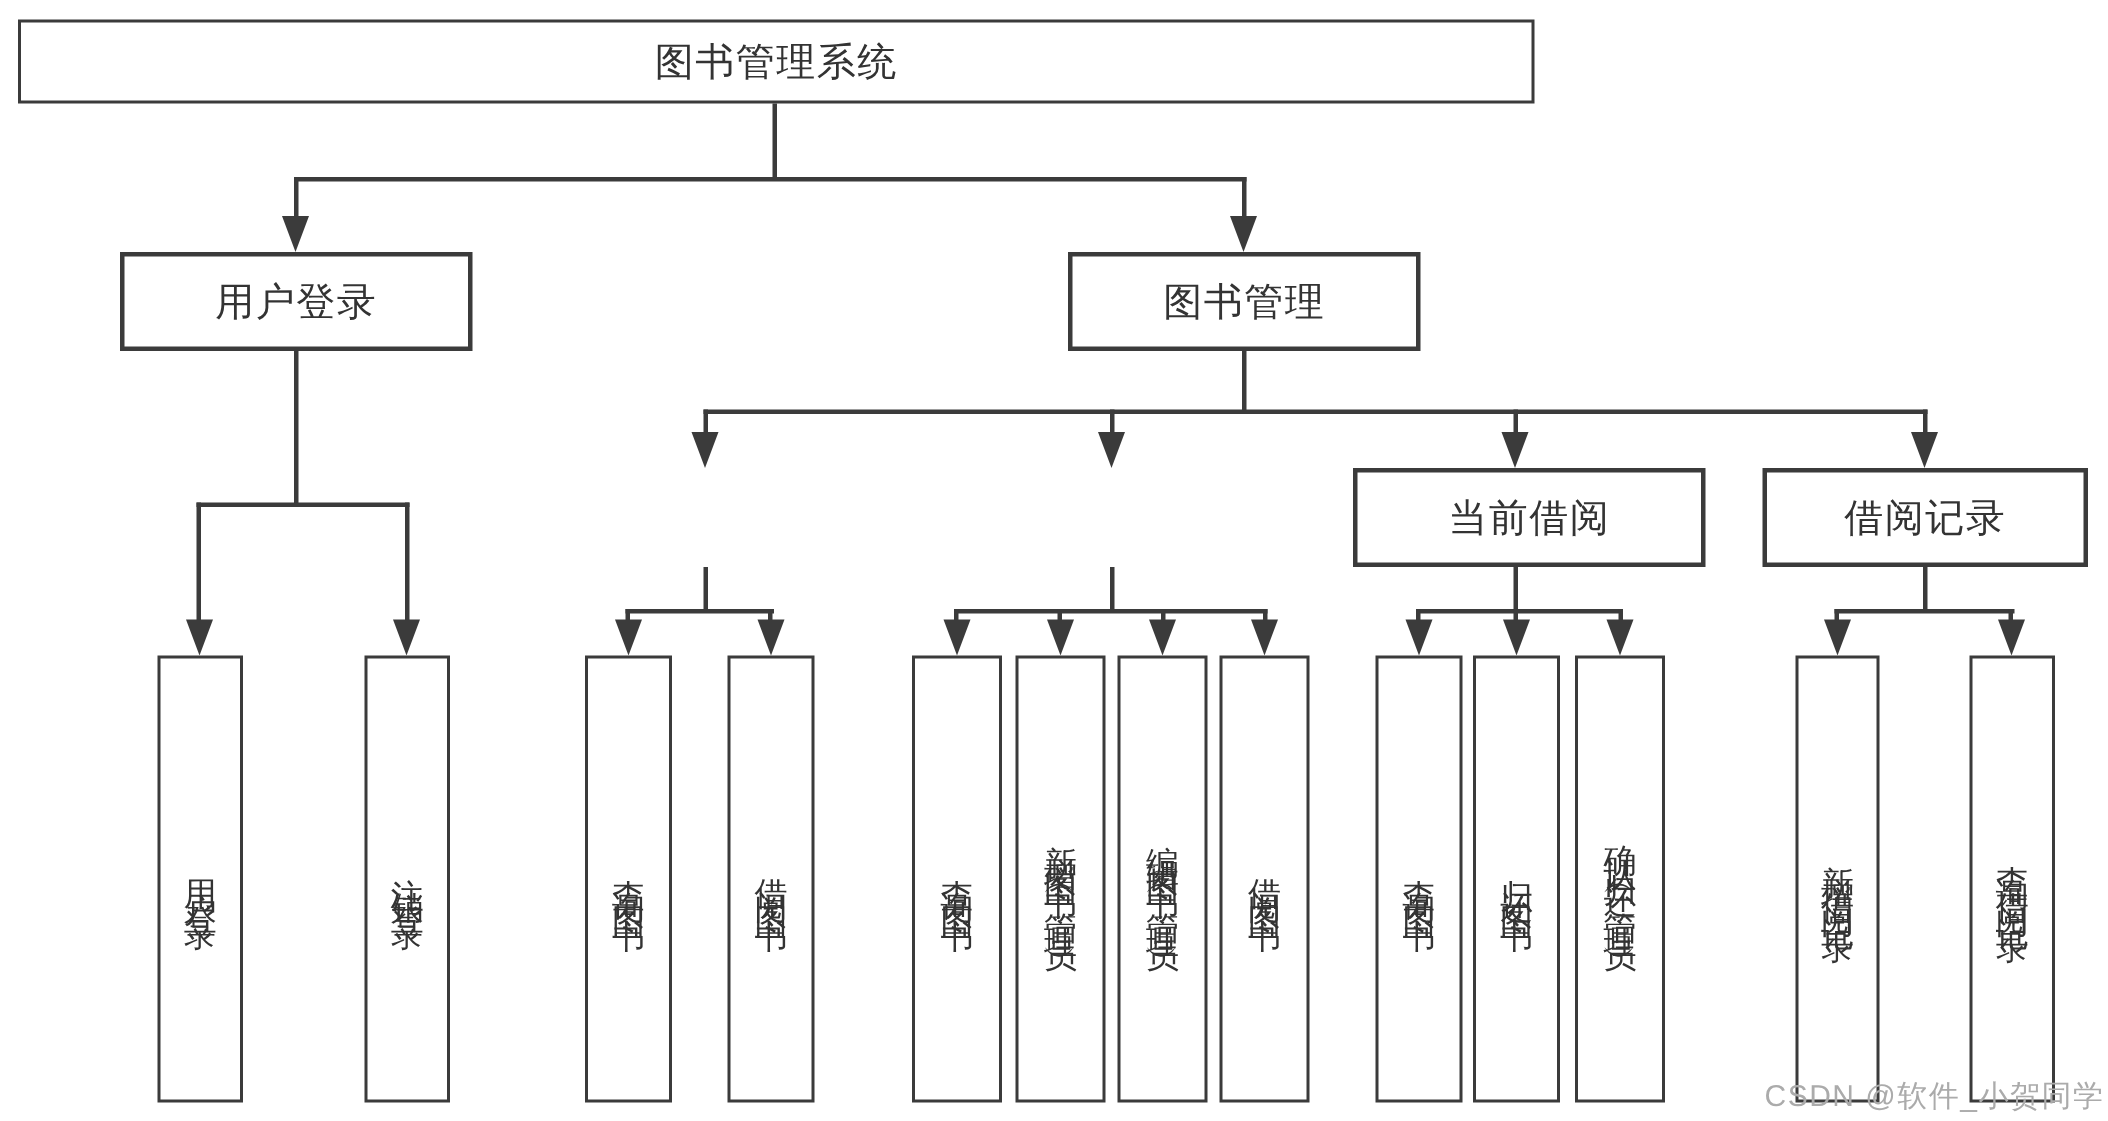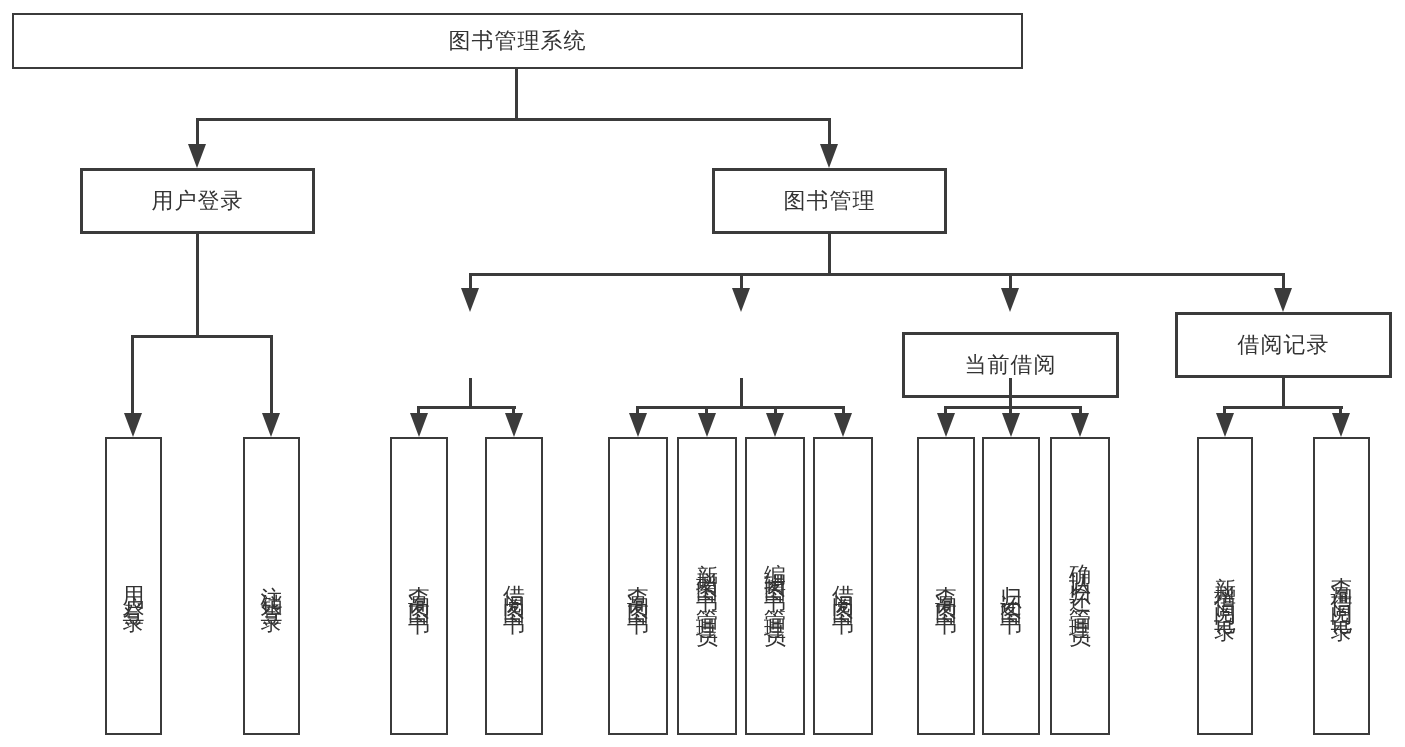--- a/index.html
+++ b/index.html
@@ -16,21 +16,21 @@
     box-sizing: border-box;
     background: #ffffff;
     border: 3px solid #3b3b3b;
     display: flex;
     align-items: center;
     justify-content: center;
     color: #333333;
   }
   .box.thin { border-width: 2px; }
   .hlabel {
-    font-size: 22px;
+    font-size: 26px;
     letter-spacing: 1px;
     white-space: nowrap;
   }
   .leaf { border-width: 2px; }
   .vlabel {
     writing-mode: vertical-rl;
     text-orientation: mixed;
     font-size: 22px;
     letter-spacing: 9px;
     line-height: 1;
@@ -63,21 +63,21 @@
     <span class="hlabel">图书管理系统</span>
   </div>
 
   <div class="box" style="left:80px; top:168px; width:235px; height:66px;">
     <span class="hlabel">用户登录</span>
   </div>
   <div class="box" style="left:712px; top:168px; width:235px; height:66px;">
     <span class="hlabel">图书管理</span>
   </div>
 
-  <div class="box" style="left:902px; top:312px; width:217px; height:66px;margin-top:20px;">
+  <div class="box" style="left:902px; top:312px; width:235px; height:66px;">
     <span class="hlabel">当前借阅</span>
   </div>
   <div class="box" style="left:1175px; top:312px; width:217px; height:66px;">
     <span class="hlabel">借阅记录</span>
   </div>
 
   <div class="box leaf" style="left:105px; top:437px; width:57px; height:298px;">
     <span class="vlabel">用户登录</span>
   </div>
   <div class="box leaf" style="left:243px; top:437px; width:57px; height:298px;">
@@ -173,14 +173,15 @@
   <div class="arrow" style="left:1002px; top:413px;"></div>
   <div class="arrow" style="left:1071px; top:413px;"></div>
 
   <div class="line" style="left:1282px; top:378px; width:3px;   height:30px;"></div>
   <div class="line" style="left:1223px; top:406px; width:120px; height:3px;"></div>
   <div class="line" style="left:1223px; top:406px; width:3px;   height:12px;"></div>
   <div class="line" style="left:1339px; top:406px; width:3px;   height:12px;"></div>
   <div class="arrow" style="left:1216px; top:413px;"></div>
   <div class="arrow" style="left:1332px; top:413px;"></div>
 
+  <div class="watermark">CSDN @软件_小贺同学</div>
 
 </div>
 
 </body></html>

